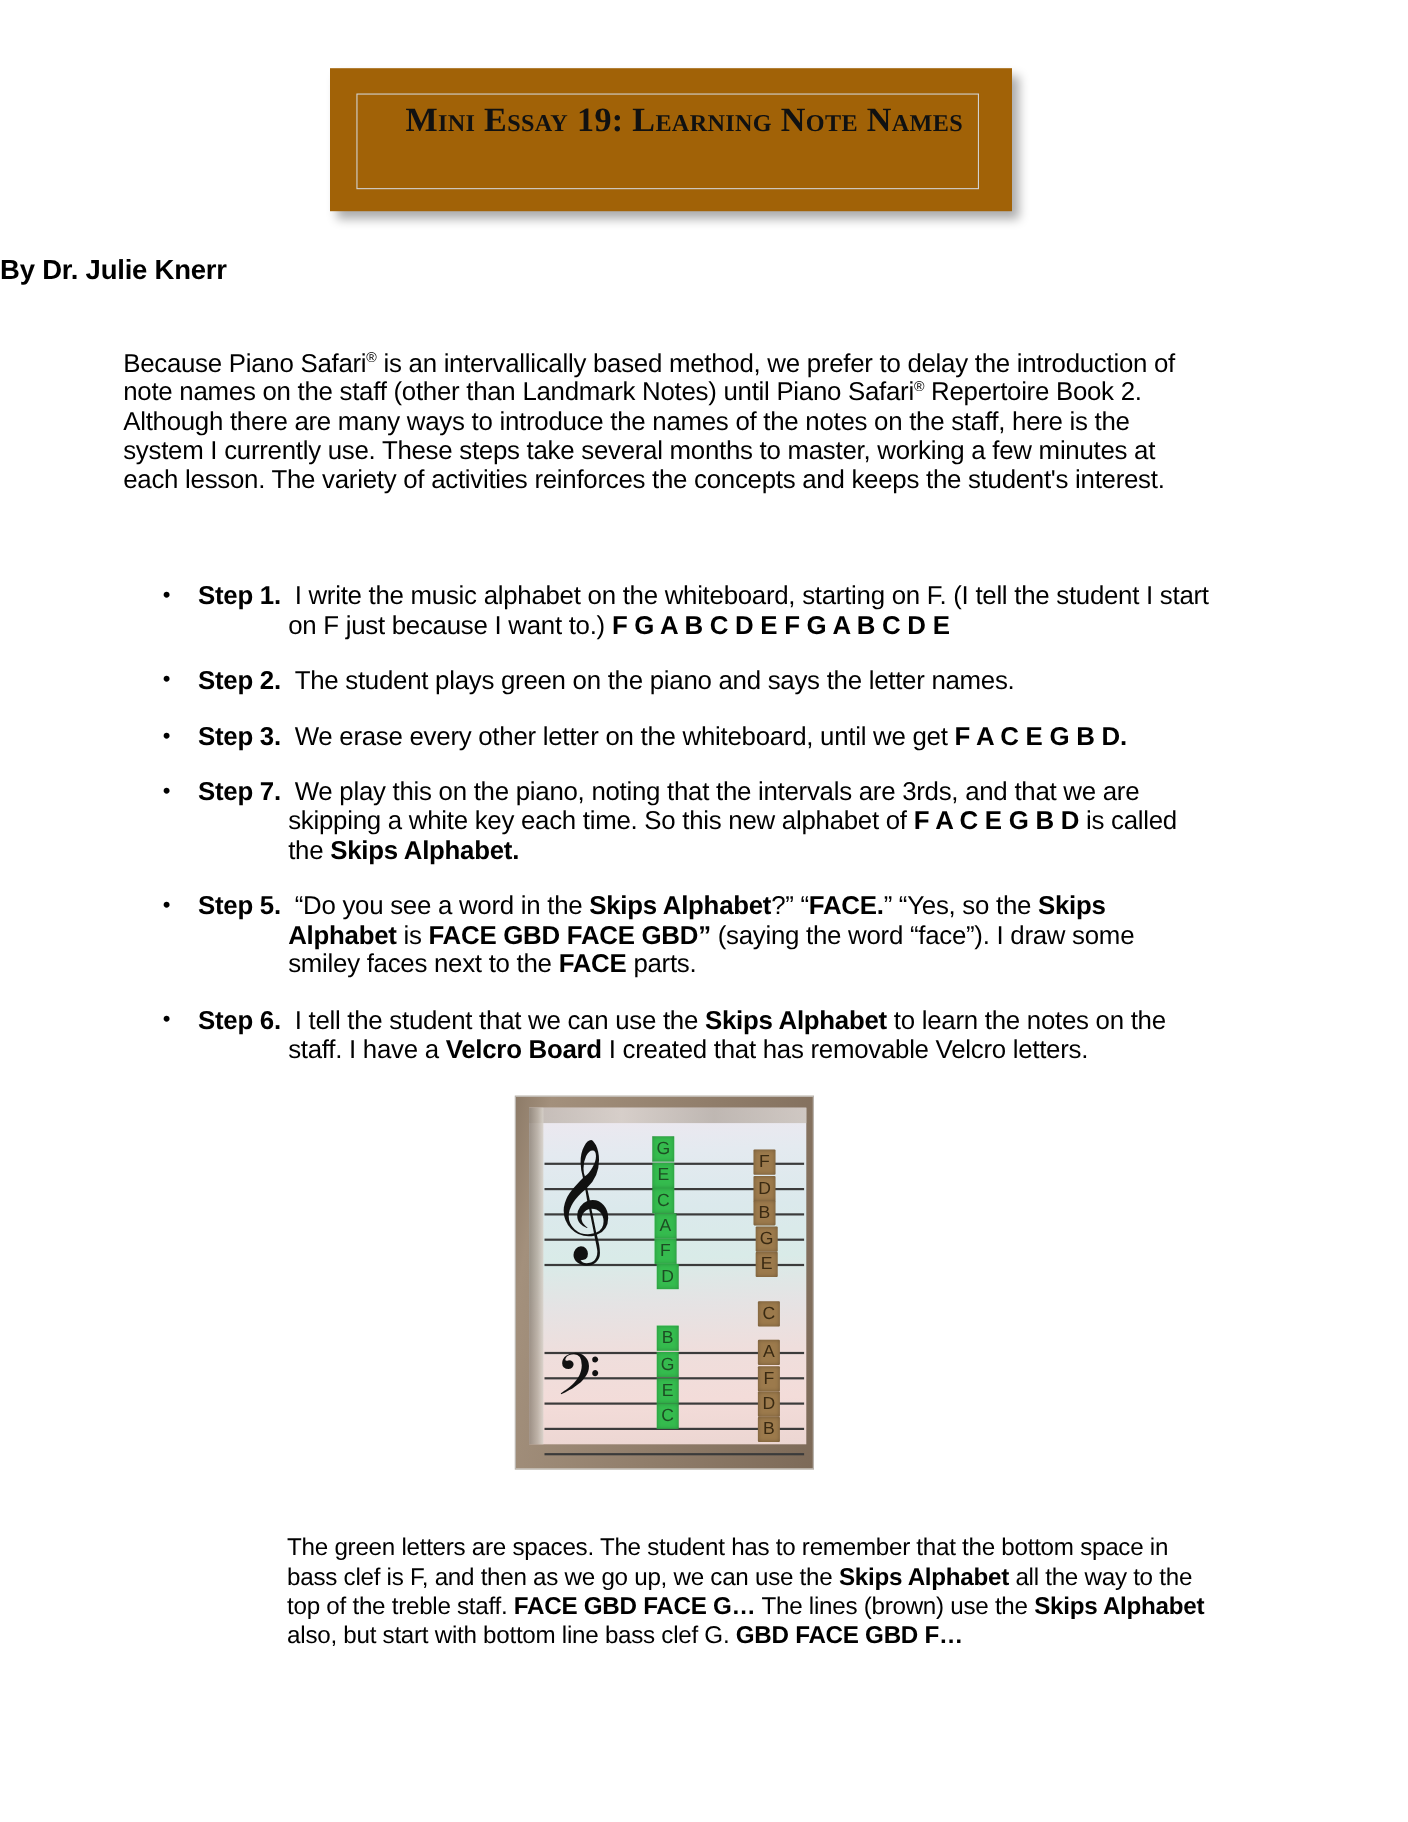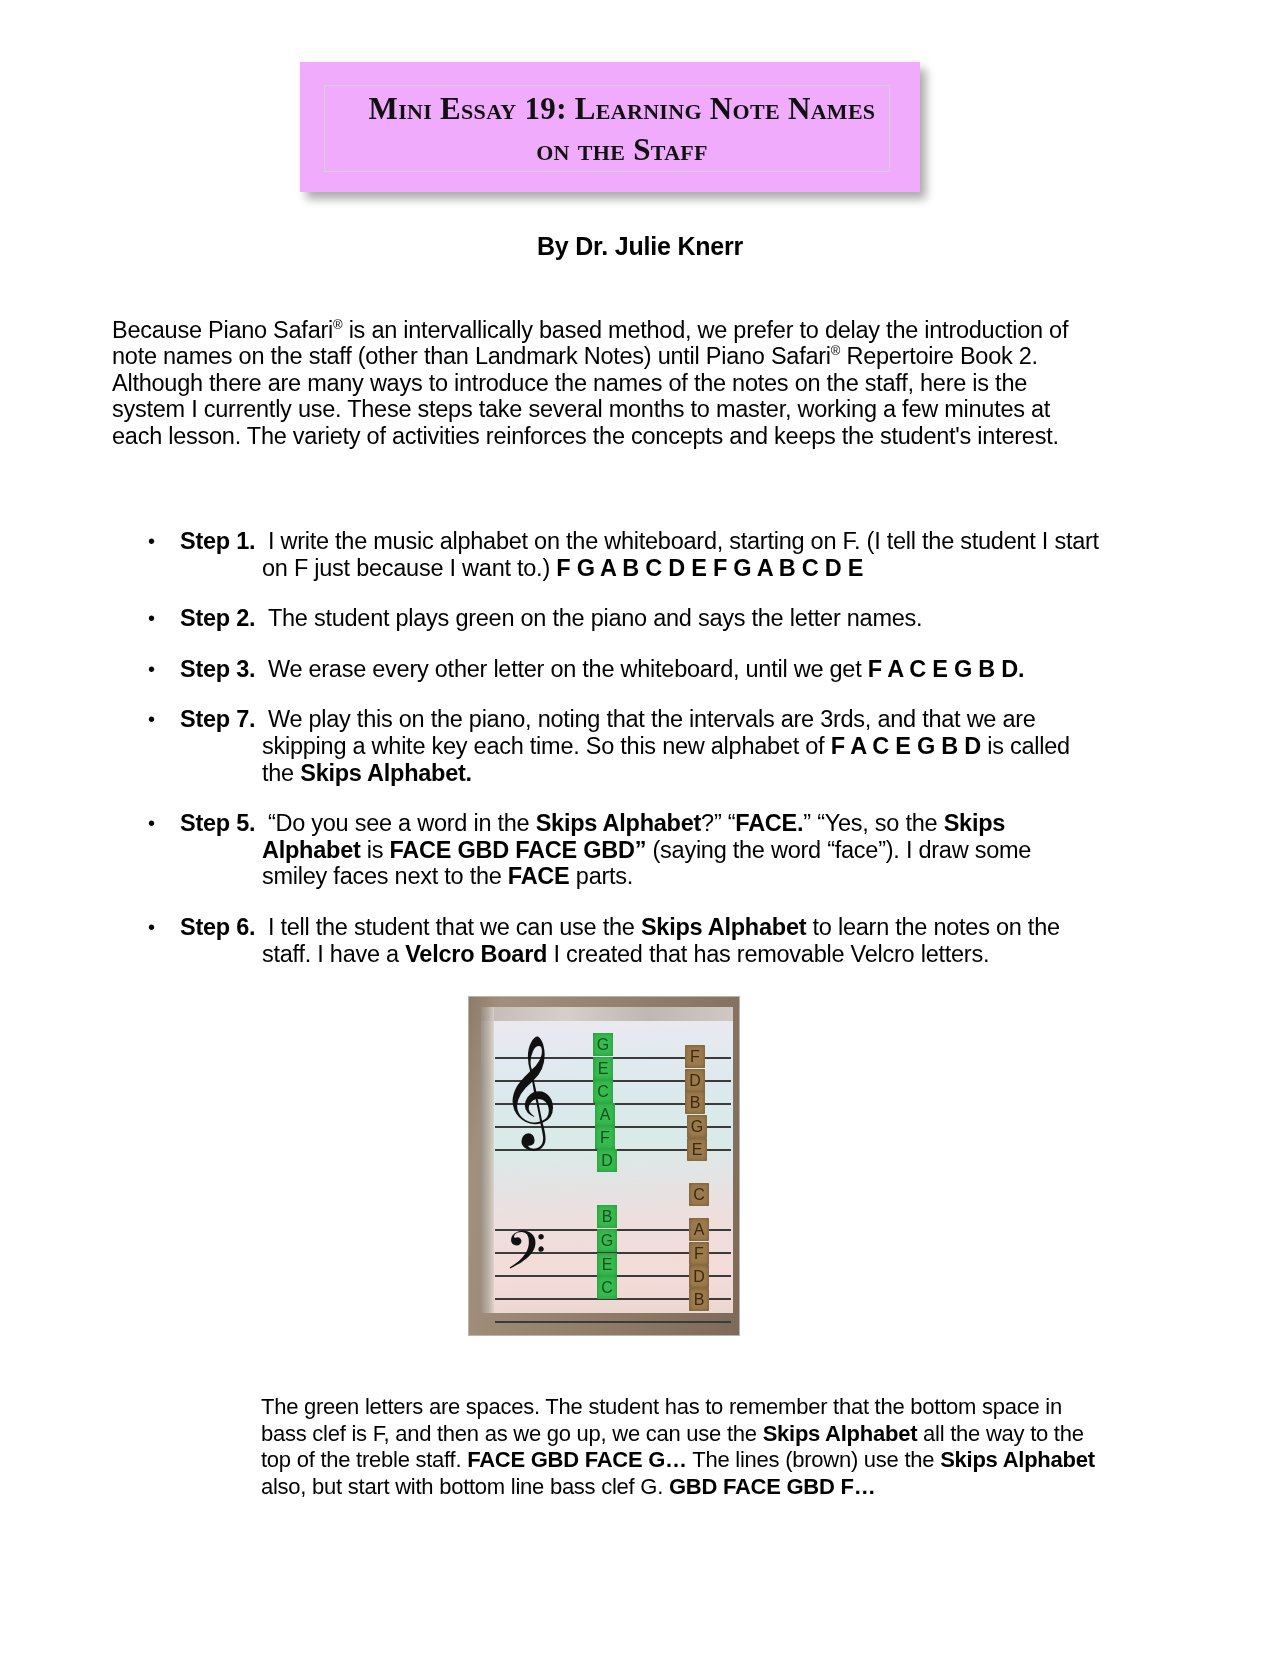--- a/index.html
+++ b/index.html
@@ -23,21 +23,21 @@
     background: #ffffff;
   }
 
   
   .title-outer {
     position: absolute;
     left: 300px;
     top: 62px;
     width: 620px;
     height: 130px;
-    background: #f0abfc;
+    background: #a16207;
     box-shadow: 6px 7px 9px rgba(0,0,0,0.33);
     box-sizing: border-box;
   }
   .title-inner {
     position: absolute;
     left: 24px;
     top: 23px;
     width: 566px;
     height: 87px;
     border: 1px solid #d2d2d2;
@@ -62,21 +62,20 @@
     display: block;
     white-space: nowrap;
   }
 
   
   .byline {
     position: absolute;
     left: 0;
     top: 232px;
     width: 1280px;
-    text-align: center;
     font-size: 25px;
     font-weight: bold;
     letter-spacing: -0.2px;
     font-stretch: condensed;
   }
 
   .intro {
     position: absolute;
     left: 112px;
     top: 293px;
@@ -255,21 +254,20 @@
 </style>
 </head>
 <body>
 
 <div class="page">
 
   <div class="title-outer">
     <div class="title-inner"></div>
     <div class="title-text">
       <span>Mini Essay 19: Learning Note Names</span>
-      <span class="title-line2">on the Staff</span>
     </div>
   </div>
 
   <div class="byline">By Dr. Julie Knerr</div>
 
   <p class="intro"><span>Because Piano Safari</span><sup>®</sup><span> is an intervallically based method, we prefer to delay the introduction of note names on the staff (other than Landmark Notes) until Piano Safari</span><sup>®</sup><span> Repertoire Book 2. Although there are many ways to introduce the names of the notes on the staff, here is the system I currently use. These steps take several months to master, working a few minutes at each lesson. The variety of activities reinforces the concepts and keeps the student's interest.</span></p>
 
 
   <div class="steps">
 

